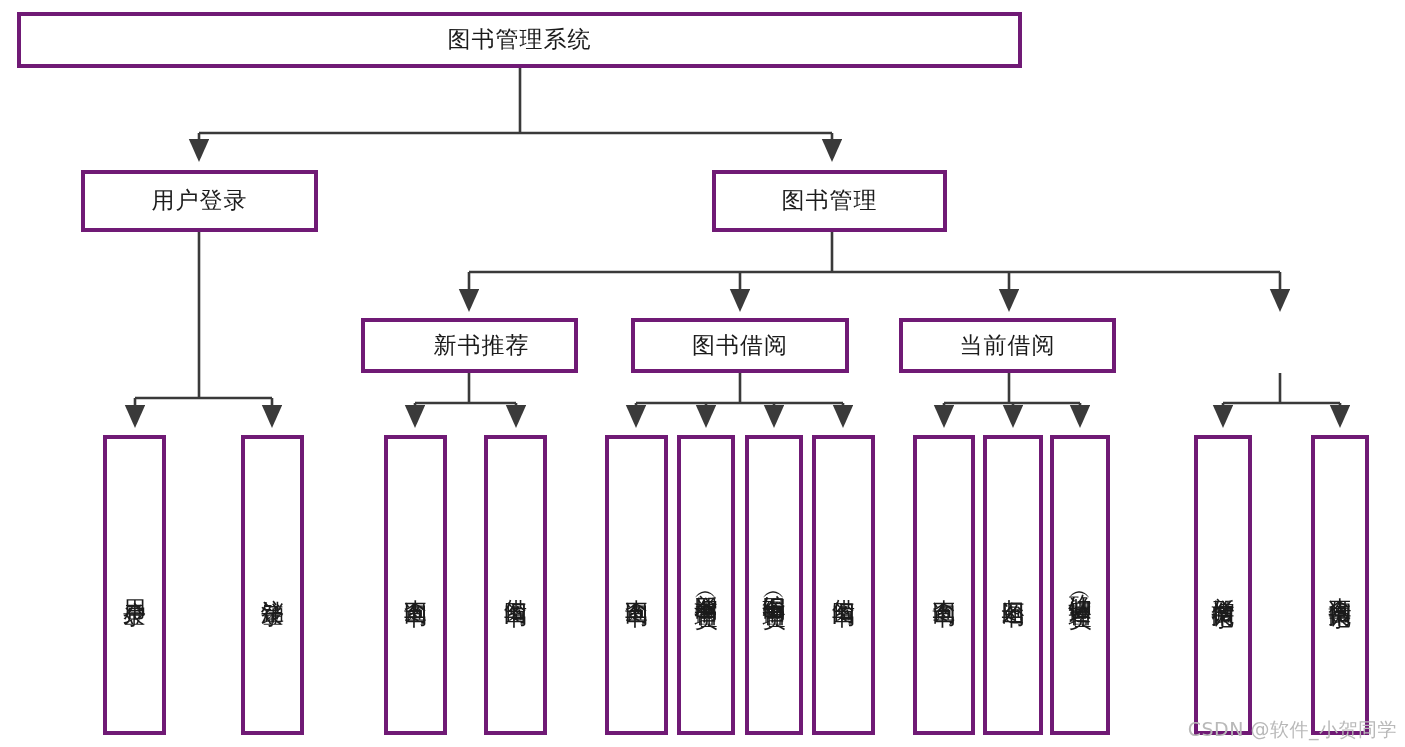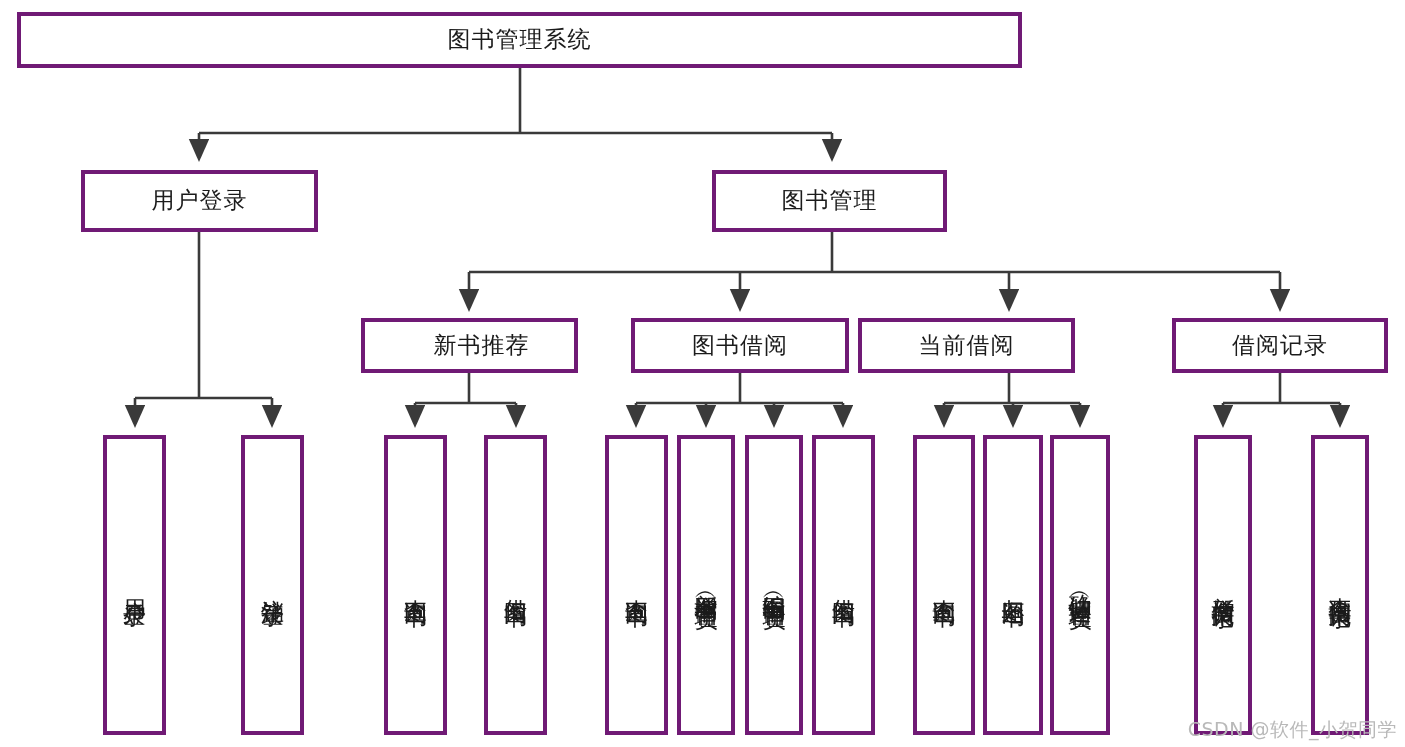--- a/index.html
+++ b/index.html
@@ -131,25 +131,22 @@
   <div class="node h" id="l2-1" style="left: 712px; top: 170px; width: 235px; height: 62px;">
     <span>图书管理</span>
   </div>
 
   <div class="node h" id="l3-0" style="left: 361px; top: 318px; width: 217px; height: 55px; padding-left: 24px;">
     <span>新书推荐</span>
   </div>
   <div class="node h" id="l3-1" style="left: 631px; top: 318px; width: 218px; height: 55px;">
     <span>图书借阅</span>
   </div>
-  <div class="node h" id="l3-2" style="left: 858px; top: 318px; width: 217px; height: 55px;">
+  <div class="node h" id="l3-2" style="left: 899px; top: 318px; width: 217px; height: 55px;">
     <span>当前借阅</span>
-  </div>
-  <div class="node h" id="l3-3" style="left: 1172px; top: 318px; width: 216px; height: 55px;">
-    <span>借阅记录</span>
   </div>
 
   <div class="node v" id="lf-0" style="left: 103px; top: 435px; width: 63px; height: 300px;">
     <span>用户登录</span>
   </div>
   <div class="node v" id="lf-1" style="left: 241px; top: 435px; width: 63px; height: 300px;">
     <span>注销登录</span>
   </div>
   <div class="node v" id="lf-2" style="left: 384px; top: 435px; width: 63px; height: 300px;">
     <span>查询图书</span>

